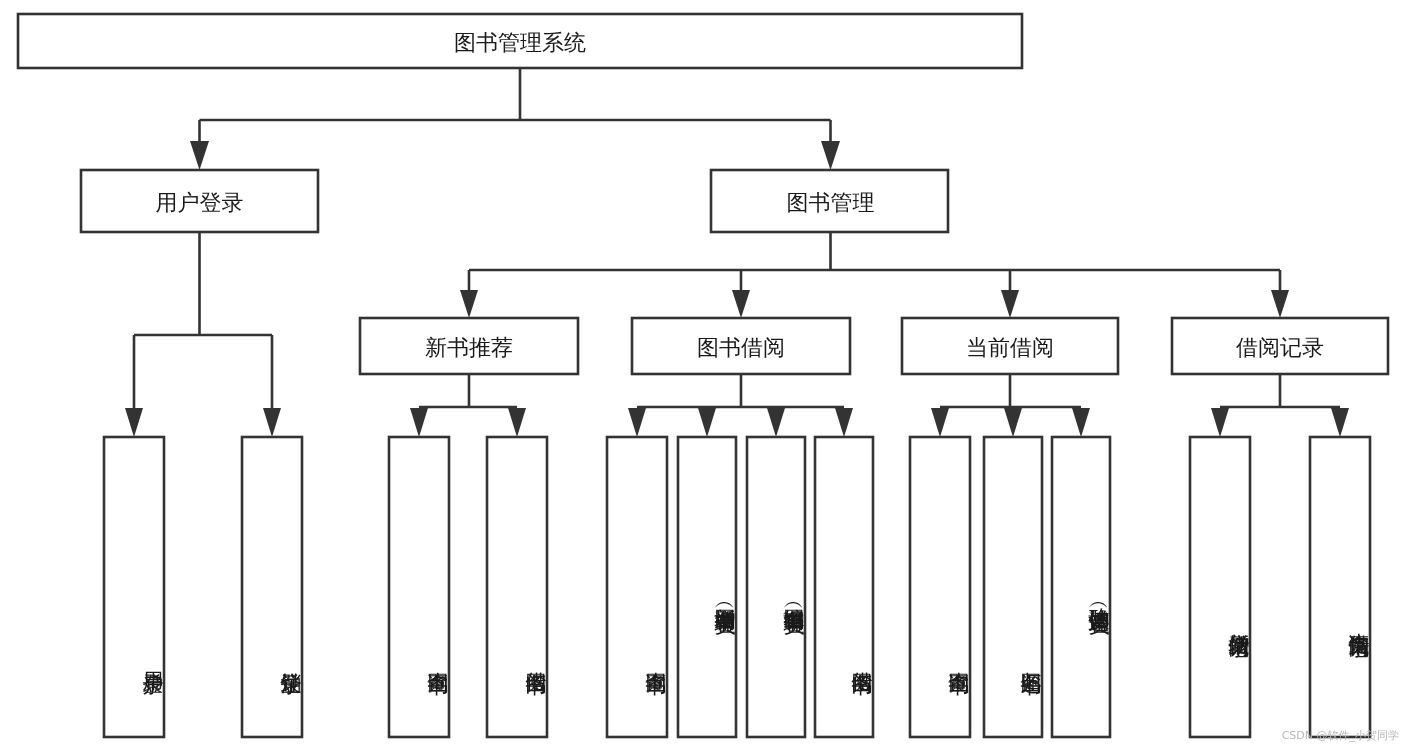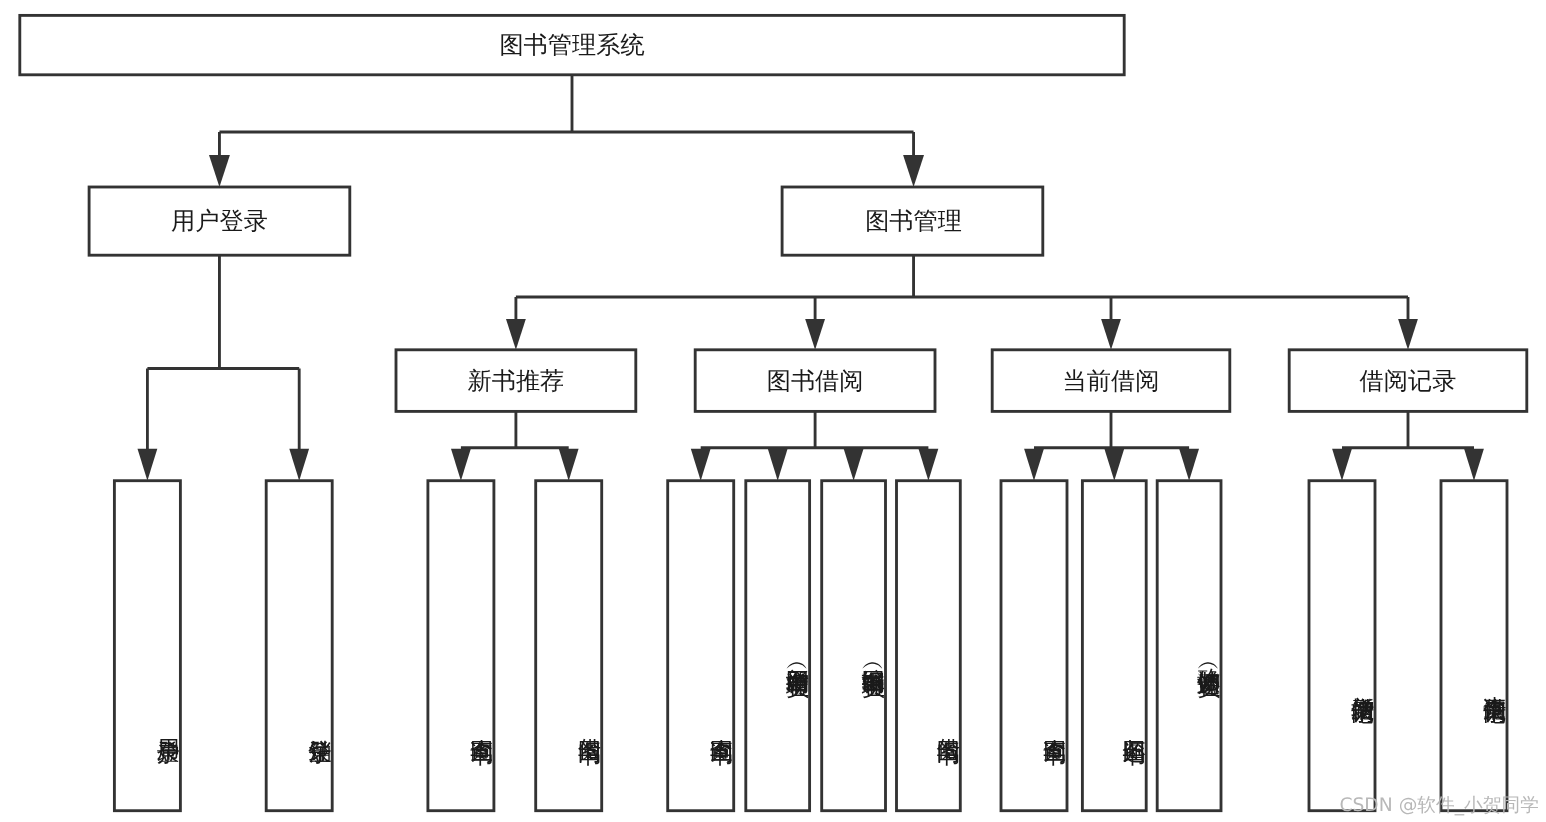--- a/index.html
+++ b/index.html
@@ -71,21 +71,21 @@
     align-items: flex-start;
     justify-content: center;
     white-space: nowrap;
     user-select: none;
   }
   .watermark {
     position: absolute;
     right: 6px;
     bottom: 4px;
     font-family: "DejaVu Sans", "Liberation Sans", sans-serif;
-    font-size: 17px;
+    font-size: 11px;
     color: #b8b8b8;
     white-space: nowrap;
     user-select: none;
   }
 </style>
 </head>
 <body>
 
 <div id="diagram-root">
 

